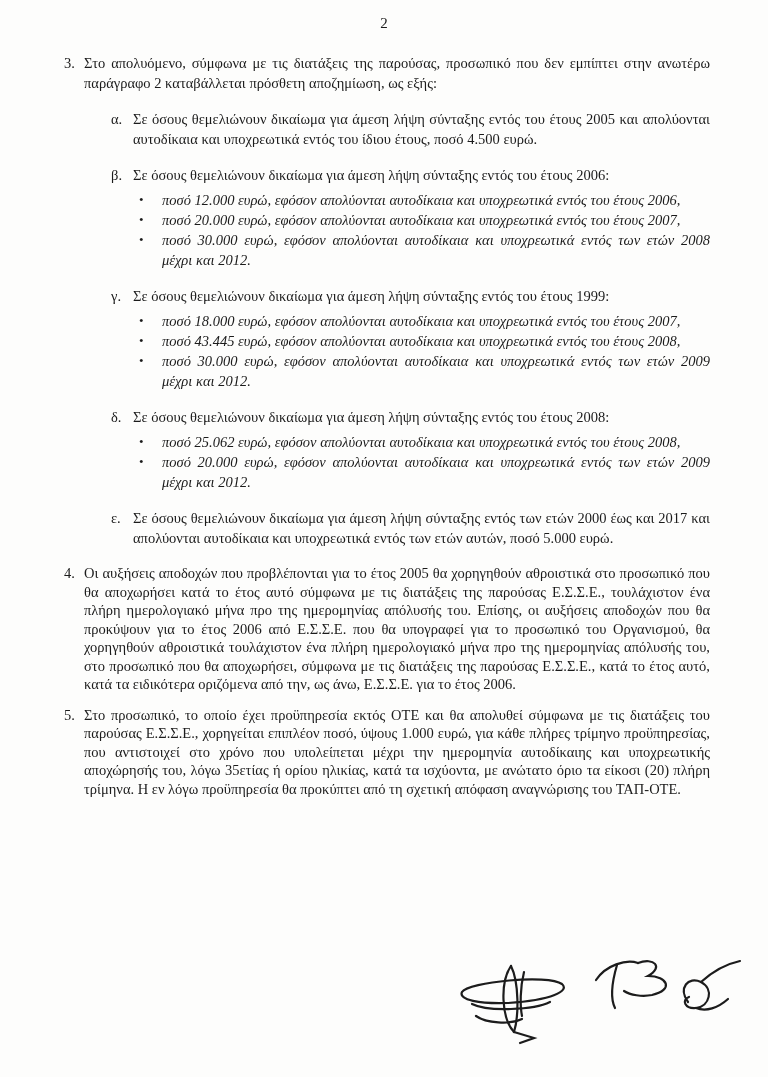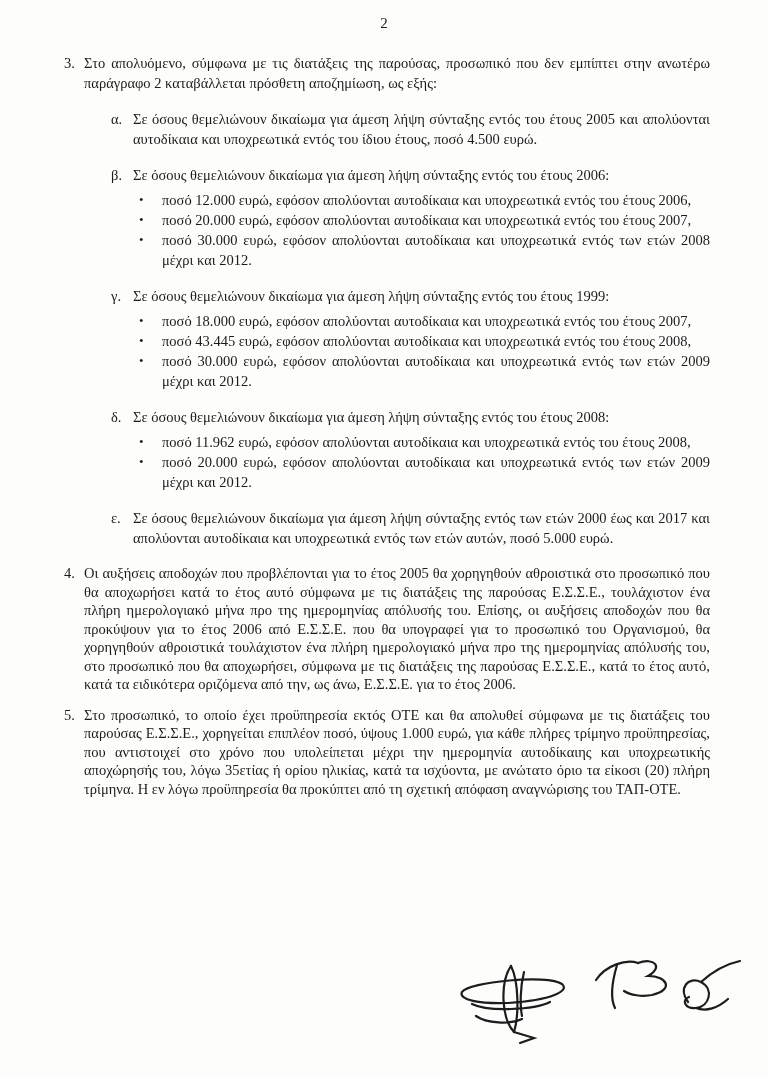--- a/index.html
+++ b/index.html
@@ -31,21 +31,21 @@
   .p3 { margin-bottom: 16px; }
   .subs { margin-left: 47px; }
   .sub > .num { flex: 0 0 22px; }
   .sub > .txt { flex: 1 1 auto; }
   .sub-a { margin-bottom: 16px; }
   .sub-group { margin-bottom: 16px; }
   .subhead { margin-bottom: 5px; text-align: justify; }
   .bullets { }
   .bullet { display: flex; text-align: justify; }
   .bullet .dot { flex: 0 0 16px; padding-left: 6px; font-size: 13px; }
-  .bullet .btxt { flex: 1 1 auto; padding-left: 13px; }
+  .bullet .btxt { flex: 1 1 auto; padding-left: 13px; font-style: italic; }
   .sub-e { margin-bottom: 16px; }
   .p45 { line-height: 18.5px; }
   .p4 { margin-bottom: 12px; }
   b { font-weight: normal; }
   .sig {
     position: absolute;
     pointer-events: none;
   }
   .sig path { fill: none; stroke: #1c1c1c; stroke-width: 2.2; stroke-linecap: round; }
   .sig-left  { left: 448px; top: 958px; }
@@ -114,21 +114,21 @@
         </div>
       </div>
 
       <div class="sub sub-group">
         <span class="num">δ.</span>
         <div class="txt">
           <div class="subhead"><span>Σε όσους θεμελιώνουν δικαίωμα για άμεση λήψη σύνταξης εντός του έτους </span><b>2008</b><span>:</span></div>
           <div class="bullets">
             <div class="bullet">
               <span class="dot">•</span>
-              <span class="btxt">ποσό 11.962 ευρώ, εφόσον απολύονται αυτοδίκαια και υποχρεωτικά εντός του έτους 2008,</span>
+              <span class="btxt">ποσό 25.062 ευρώ, εφόσον απολύονται αυτοδίκαια και υποχρεωτικά εντός του έτους 2008,</span>
             </div>
             <div class="bullet">
               <span class="dot">•</span>
               <span class="btxt">ποσό 20.000 ευρώ, εφόσον απολύονται αυτοδίκαια και υποχρεωτικά εντός των ετών 2009 μέχρι και 2012.</span>
             </div>
           </div>
         </div>
       </div>
 
       <div class="sub sub-e">

